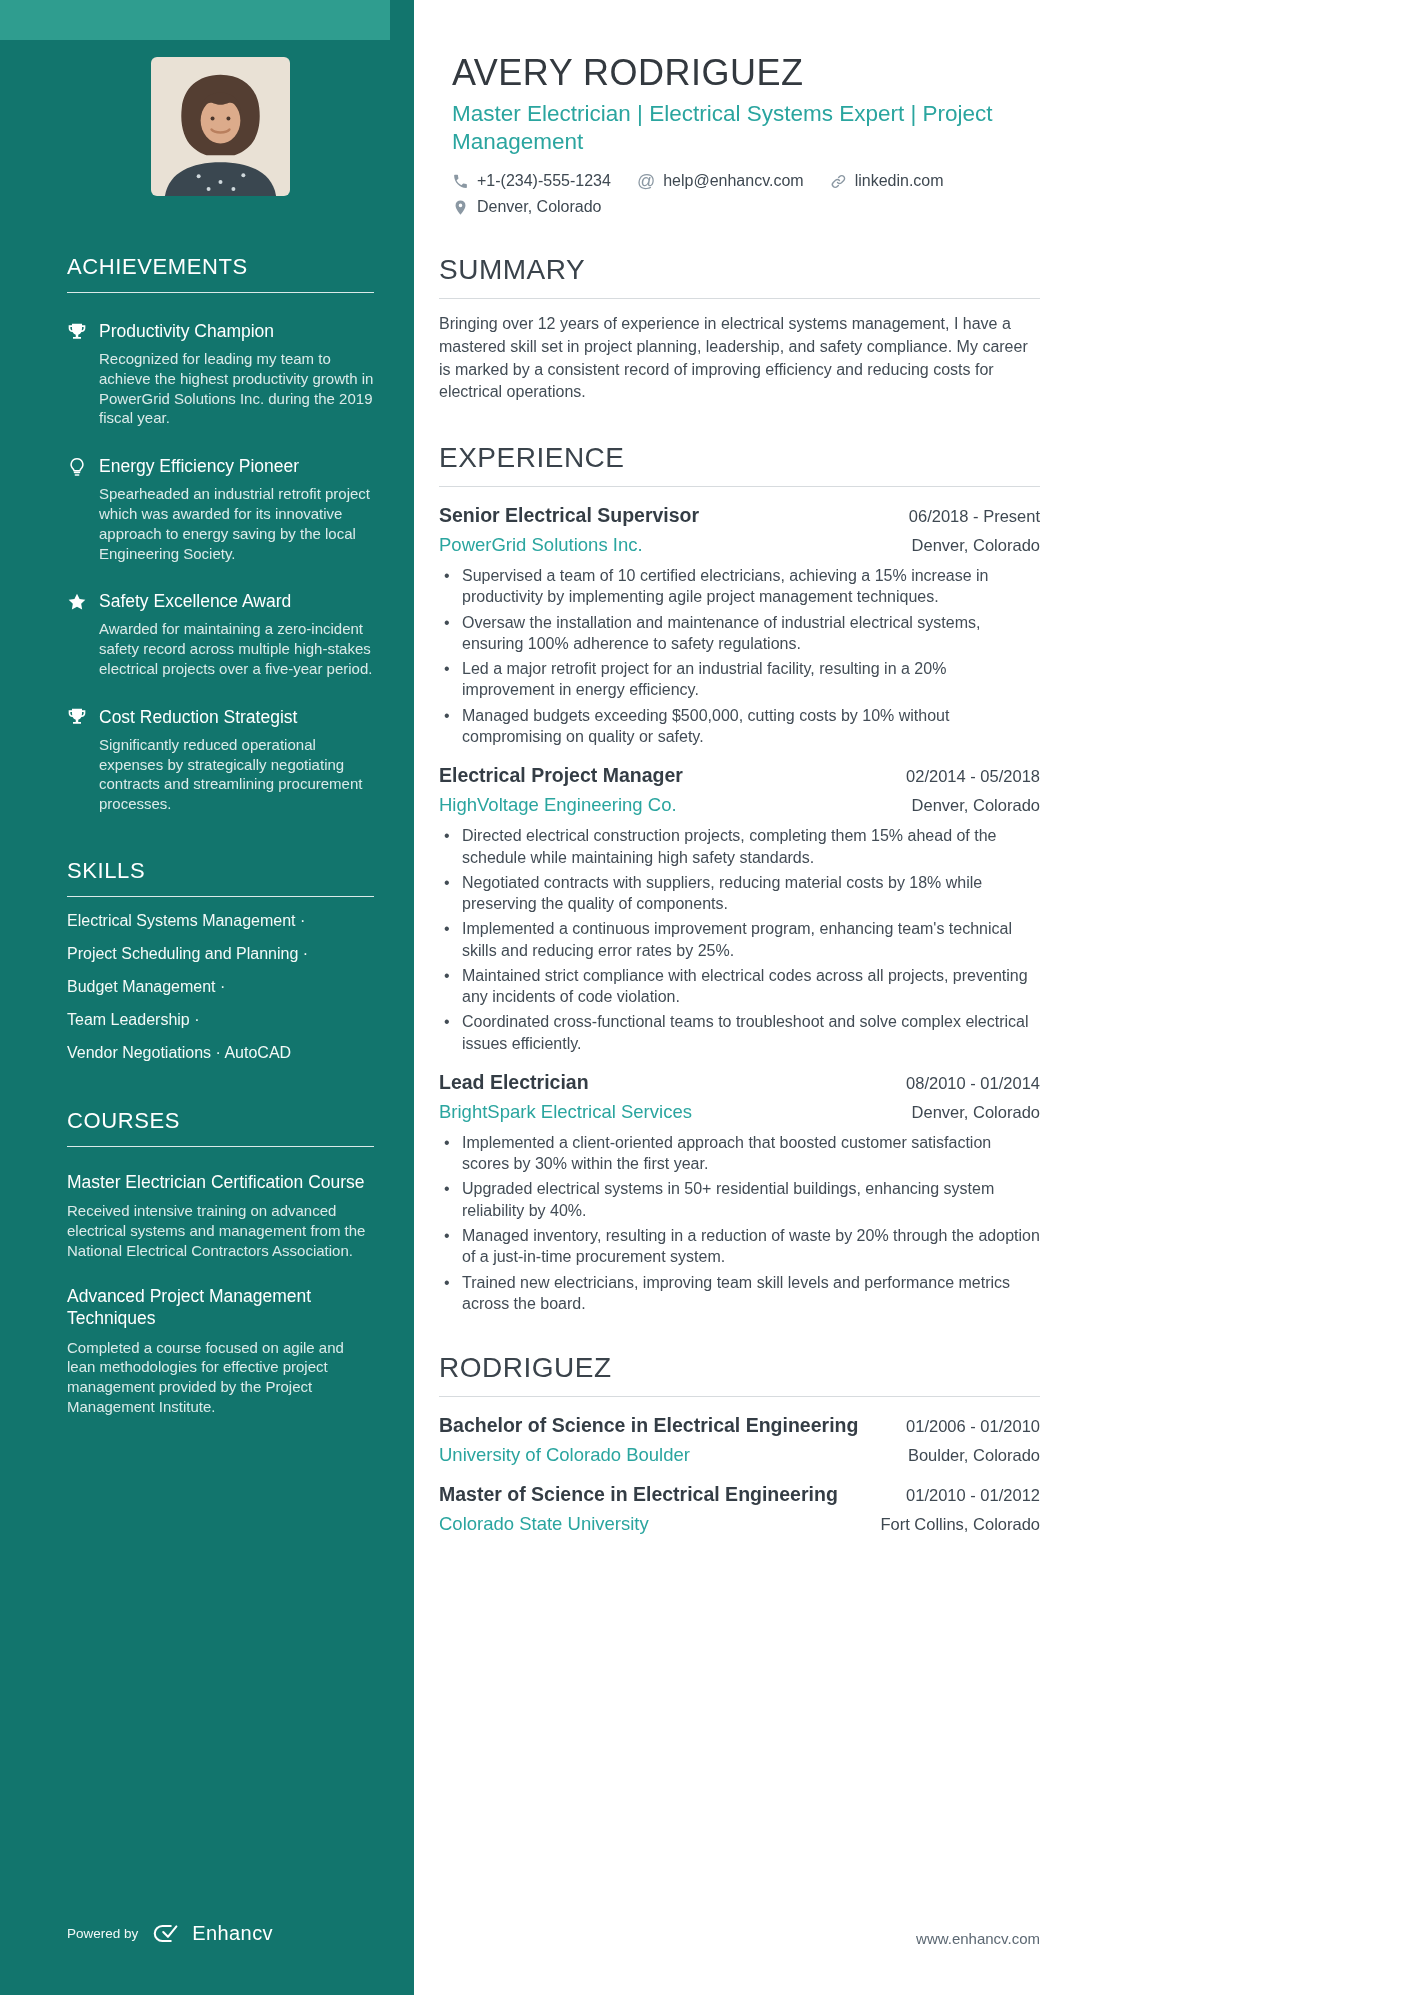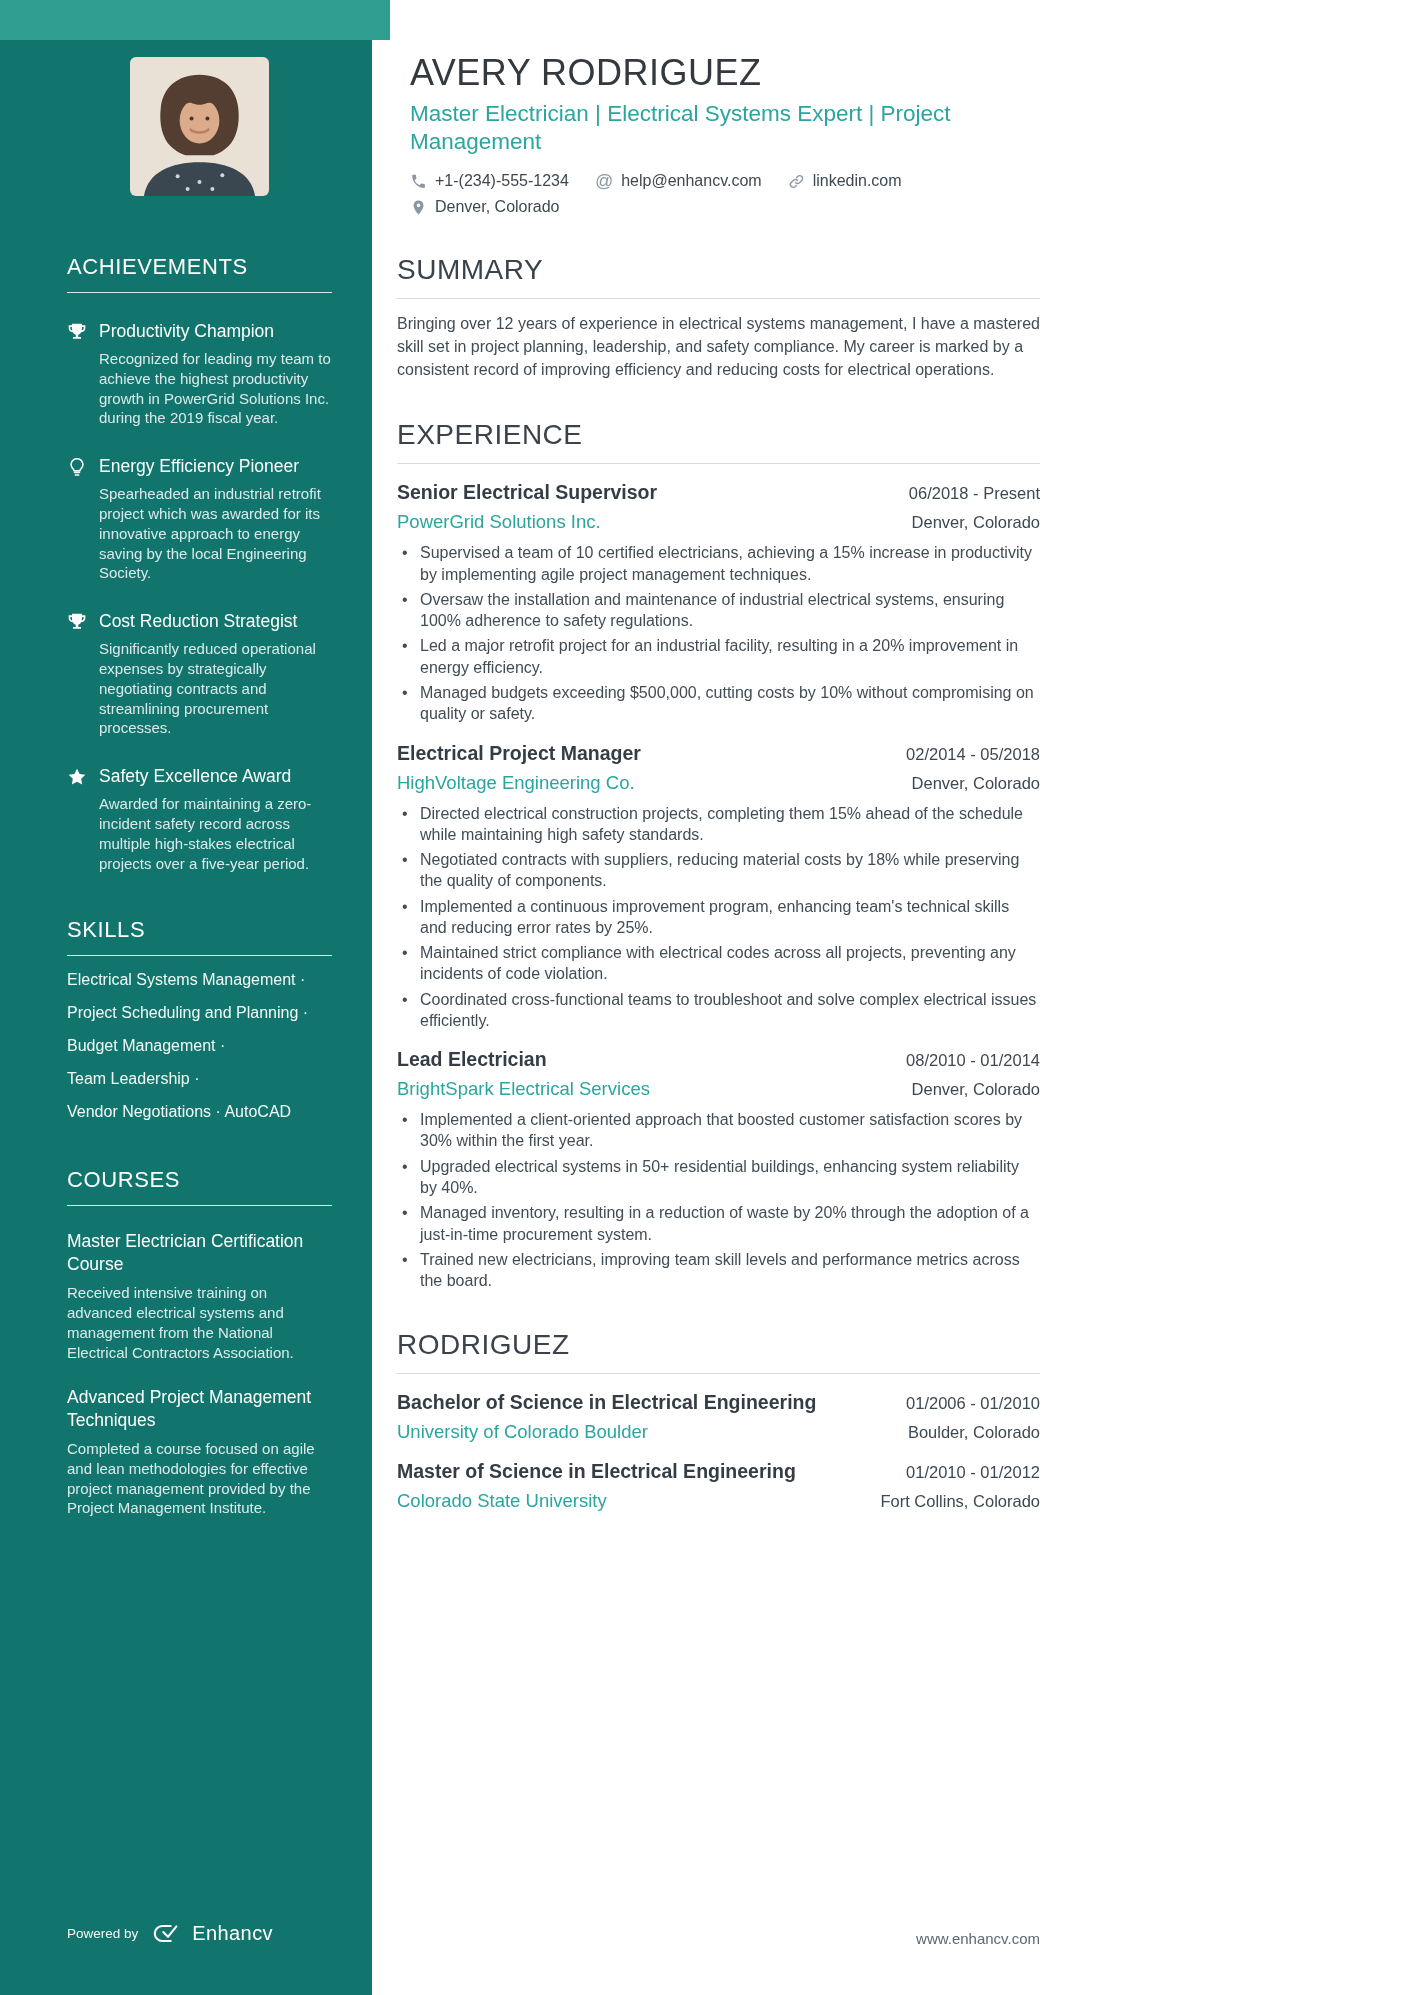--- a/index.html
+++ b/index.html
@@ -2,21 +2,21 @@
 <html><head>
 <meta charset="utf-8">
 <style>
   * { margin:0; padding:0; box-sizing:border-box; }
   html,body { background:#ffffff; }
   body { font-family:"Liberation Sans","DejaVu Sans",sans-serif; }
 
   .page { position:relative; width:1410px; height:1995px; background:#ffffff; display:flex; overflow:hidden; }
 
   
-  .sidebar { position:relative; flex:none; width:372px; height:100%; background:#12756d; padding:57px 40px 120px 67px; }
+  .sidebar { position:relative; flex:none; width:414px; height:100%; background:#12756d; padding:57px 40px 120px 67px; }
   .top-band { position:absolute; top:0; left:0; width:390px; height:40px; background:#2f9d8f; }
 
   .avatar { display:block; width:139px; height:139px; border-radius:6px; margin:0 auto; overflow:hidden; }
 
   .side-section { margin-top:58px; }
   .side-heading { color:#ffffff; font-size:22px; font-weight:400; letter-spacing:.6px; }
   .side-rule { border:none; border-top:1.5px solid rgba(255,255,255,.85); margin-top:12px; }
 
   .ach-item { margin-top:28px; }
   .ach-head { display:flex; align-items:center; gap:12px; }
@@ -123,42 +123,42 @@
                 </svg>
 
               </span>
               <span class="ach-title">Energy Efficiency Pioneer</span>
             </div>
             <p class="ach-desc">Spearheaded an industrial retrofit project which was awarded for its innovative approach to energy saving by the local Engineering Society.</p>
           </div>
 
           <div class="ach-item">
             <div class="ach-head">
-              <span class="ach-icon" data-icon="trophy-icon">
-                <svg class="ic ic-trophy" viewBox="0 0 24 24" fill="currentColor">
-                  <path d="M6 2h12v2h4v3.5c0 2.5-2 4.5-4.4 4.5h-.3a6.6 6.6 0 0 1-3.8 3.4V18h3.3v2H7.2v-2h3.3v-2.6A6.6 6.6 0 0 1 6.7 12h-.3C4 12 2 10 2 7.5V4h4V2zm-2 4v1.5C4 8.9 5.1 10 6.4 10 6.1 9.2 6 8.4 6 7.5V6H4zm16 0h-2v1.5c0 .9-.1 1.7-.4 2.5 1.3 0 2.4-1.1 2.4-2.5V6z"></path>
-                </svg>
-
-              </span>
-              <span class="ach-title">Cost Reduction Strategist</span>
-            </div>
-            <p class="ach-desc">Significantly reduced operational expenses by strategically negotiating contracts and streamlining procurement processes.</p>
-          </div>
-
-          <div class="ach-item">
-            <div class="ach-head">
               <span class="ach-icon" data-icon="star-icon">
 
                 <svg class="ic ic-star" viewBox="0 0 24 24" fill="currentColor">
                   <path d="M12 2l3.09 6.26L22 9.27l-5 4.87L18.18 21 12 17.77 5.82 21 7 14.14l-5-4.87 6.91-1.01z"></path>
                 </svg>
               </span>
               <span class="ach-title">Safety Excellence Award</span>
             </div>
             <p class="ach-desc">Awarded for maintaining a zero-incident safety record across multiple high-stakes electrical projects over a five-year period.</p>
+          </div>
+
+          <div class="ach-item">
+            <div class="ach-head">
+              <span class="ach-icon" data-icon="trophy-icon">
+                <svg class="ic ic-trophy" viewBox="0 0 24 24" fill="currentColor">
+                  <path d="M6 2h12v2h4v3.5c0 2.5-2 4.5-4.4 4.5h-.3a6.6 6.6 0 0 1-3.8 3.4V18h3.3v2H7.2v-2h3.3v-2.6A6.6 6.6 0 0 1 6.7 12h-.3C4 12 2 10 2 7.5V4h4V2zm-2 4v1.5C4 8.9 5.1 10 6.4 10 6.1 9.2 6 8.4 6 7.5V6H4zm16 0h-2v1.5c0 .9-.1 1.7-.4 2.5 1.3 0 2.4-1.1 2.4-2.5V6z"></path>
+                </svg>
+
+              </span>
+              <span class="ach-title">Cost Reduction Strategist</span>
+            </div>
+            <p class="ach-desc">Significantly reduced operational expenses by strategically negotiating contracts and streamlining procurement processes.</p>
           </div>
         </div>
     </section>
 
     <section class="side-section" style="margin-top:44px;">
       <h2 class="side-heading">SKILLS</h2>
       <hr class="side-rule">
       <div class="skills-holder">
 
           <div class="skill-item">Electrical Systems Management ·</div>

